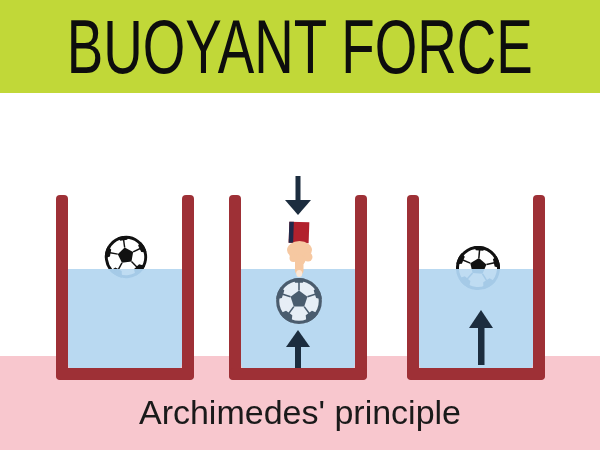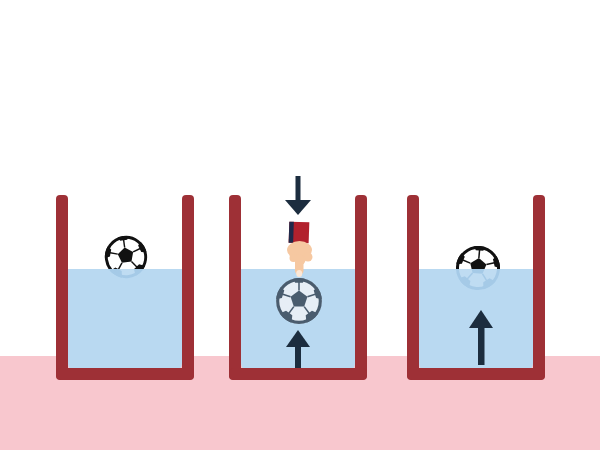--- a/index.html
+++ b/index.html
@@ -66,22 +66,26 @@
             <line x1="60" y1="60.8" x2="71.2" y2="76.1"></line>
             <line x1="40" y1="60.8" x2="28.8" y2="76.1"></line>
             <line x1="33.8" y1="41.7" x2="15.8" y2="35.9"></line>
           </g>
         </g>
         <circle cx="50" cy="50" r="41" fill="none" stroke="var(--ball-fg,#111)" stroke-width="6"></circle>
       </symbol>
     </defs>
   </svg>
 
+  <div class="banner">
+    <div class="banner-title">BUOYANT FORCE</div>
+  </div>
 
   <div class="footer-band"></div>
+  <div class="footer-caption">Archimedes' principle</div>
 
   <svg id="beaker-left" class="beaker-svg" viewBox="0 0 138 224">
     <path d="M12 109 H126 V203 Q126 210 119 210 H19 Q12 210 12 203 Z" fill="var(--c-water,#b9d9f1)"></path>
     <g clip-path="url(#belowWL)" opacity="0.45" style="--ball-bg:var(--c-ball_faint_light,#c8e0f4);--ball-fg:var(--c-ball_faint_dark,#8db9dd);">
       <use href="#soccer-ball" x="46" y="73" width="48" height="48" transform="rotate(-8 70 97)"></use>
     </g>
     <g clip-path="url(#aboveWL)" style="--ball-bg:var(--c-ball_light,#fff);--ball-fg:var(--c-ball_dark,#111);">
       <use href="#soccer-ball" x="46" y="73" width="48" height="48" transform="rotate(-8 70 97)"></use>
     </g>
     <g fill="var(--c-beaker,#9e3036)">

